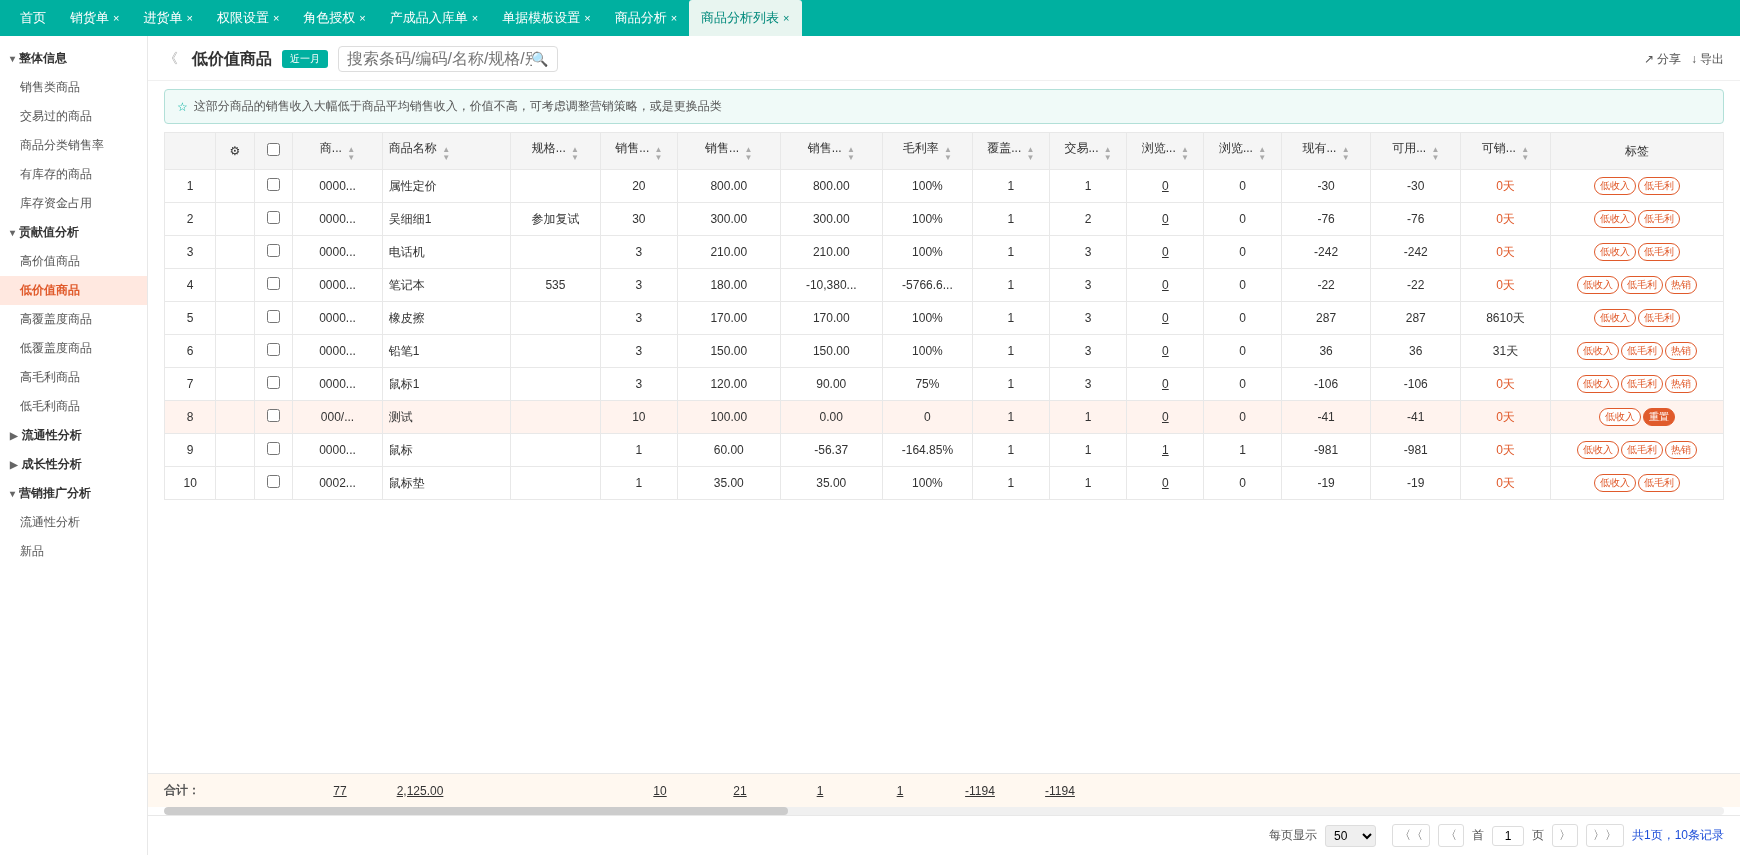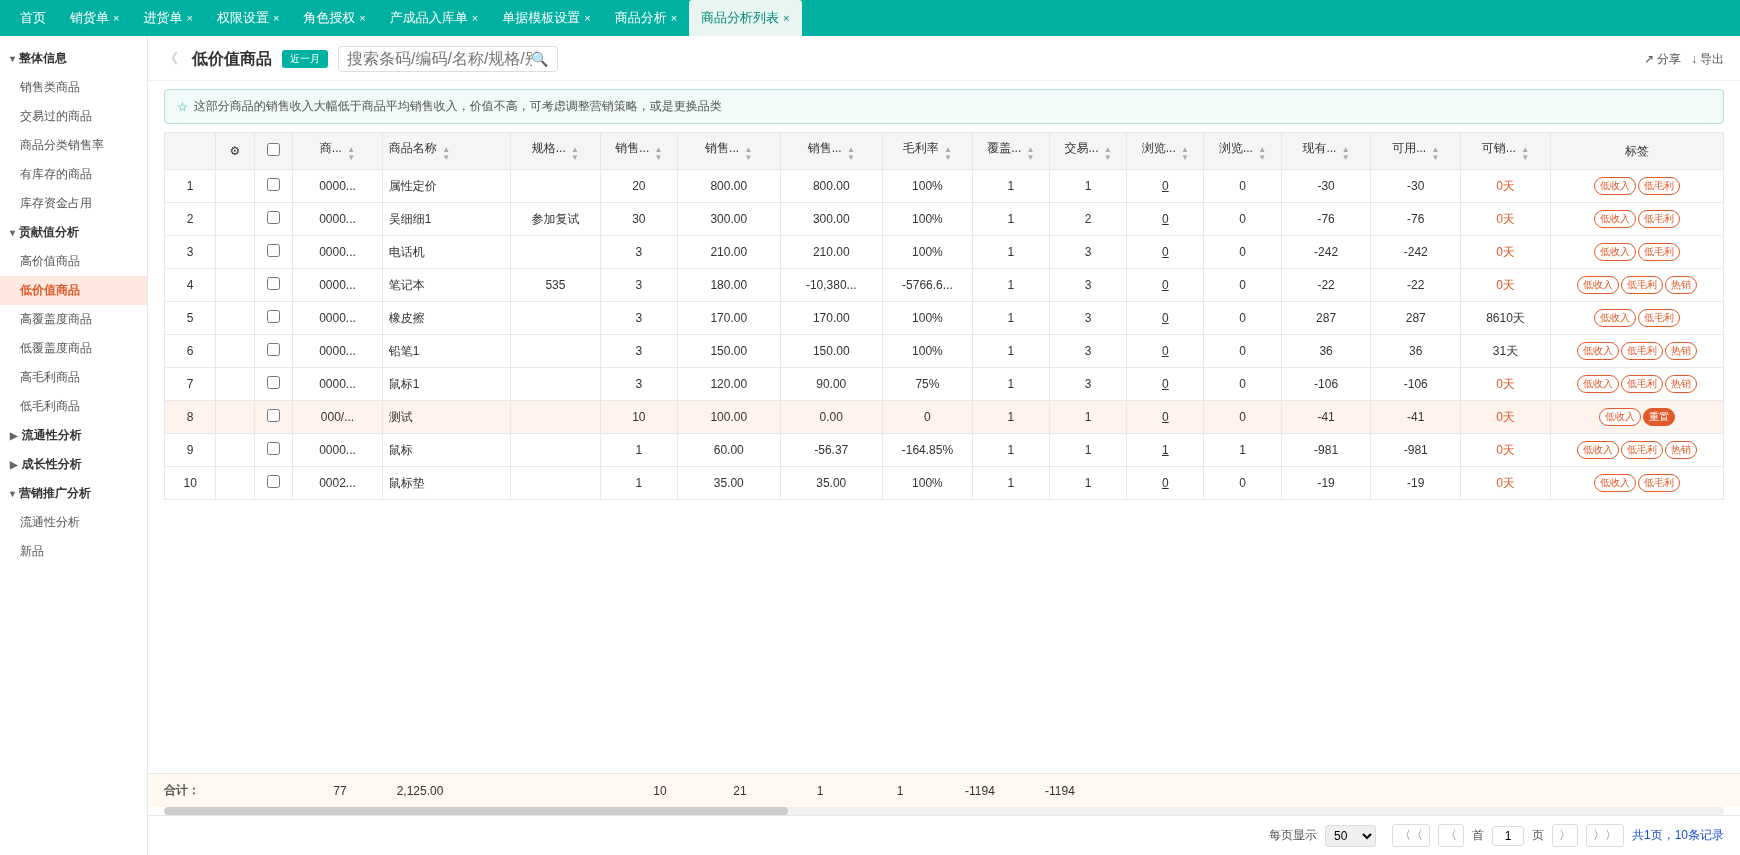--- a/index.html
+++ b/index.html
@@ -49,21 +49,21 @@
     .tag { display: inline-block; padding: 1px 5px; border-radius: 9px; font-size: 10px; margin: 1px; }
     .tag-orange { color: #e05a2b; border: 1px solid #e05a2b; background: #fff; }
     .tag-orange-fill { color: #fff; background: #e05a2b; border: 1px solid #e05a2b; }
     .link-underline { text-decoration: underline; color: #333; cursor: pointer; }
     .days-orange { color: #e05a2b; }
     .days-normal { color: #333; margin-top: 27px; }
 
     
     .table-footer { background: #fff8f0; border-top: 1px solid #e8e8e8; padding: 8px 16px; display: flex; align-items: center; gap: 20px; flex-shrink: 0; font-size: 12px; }
     .footer-label { color: #555; font-weight: bold; }
-    .footer-values { display: flex; gap: 0; flex: 1; }
+    .footer-values { display: flex; gap: 0; flex: 1; text-decoration: underline; }
     .footer-val { min-width: 80px; text-align: center; padding: 0 6px; }
 
     
     .pagination { border-top: 1px solid #e8e8e8; padding: 8px 16px; display: flex; align-items: center; justify-content: flex-end; gap: 8px; flex-shrink: 0; font-size: 12px; background: #fff; }
     .pagination-label { color: #555; text-align: right; }
     .page-size-select { border: 1px solid #ddd; border-radius: 3px; padding: 2px 4px; font-size: 12px; }
     .page-btn { border: 1px solid #ddd; border-radius: 3px; padding: 2px 6px; cursor: pointer; background: #fff; color: #555; font-size: 12px; }
     .page-input { border: 1px solid #ddd; border-radius: 3px; padding: 2px 4px; width: 32px; text-align: center; font-size: 12px; }
     .total-info { color: #1d4ed8; }
 

